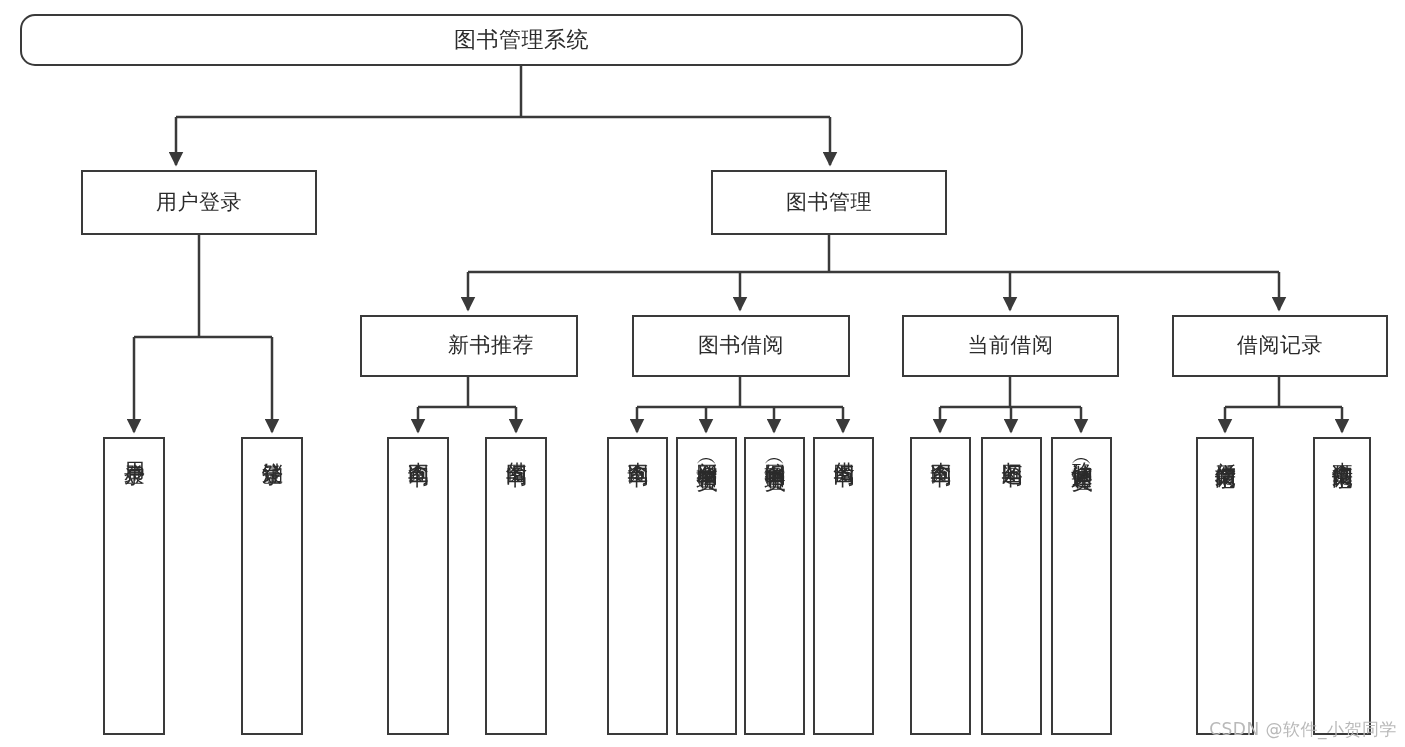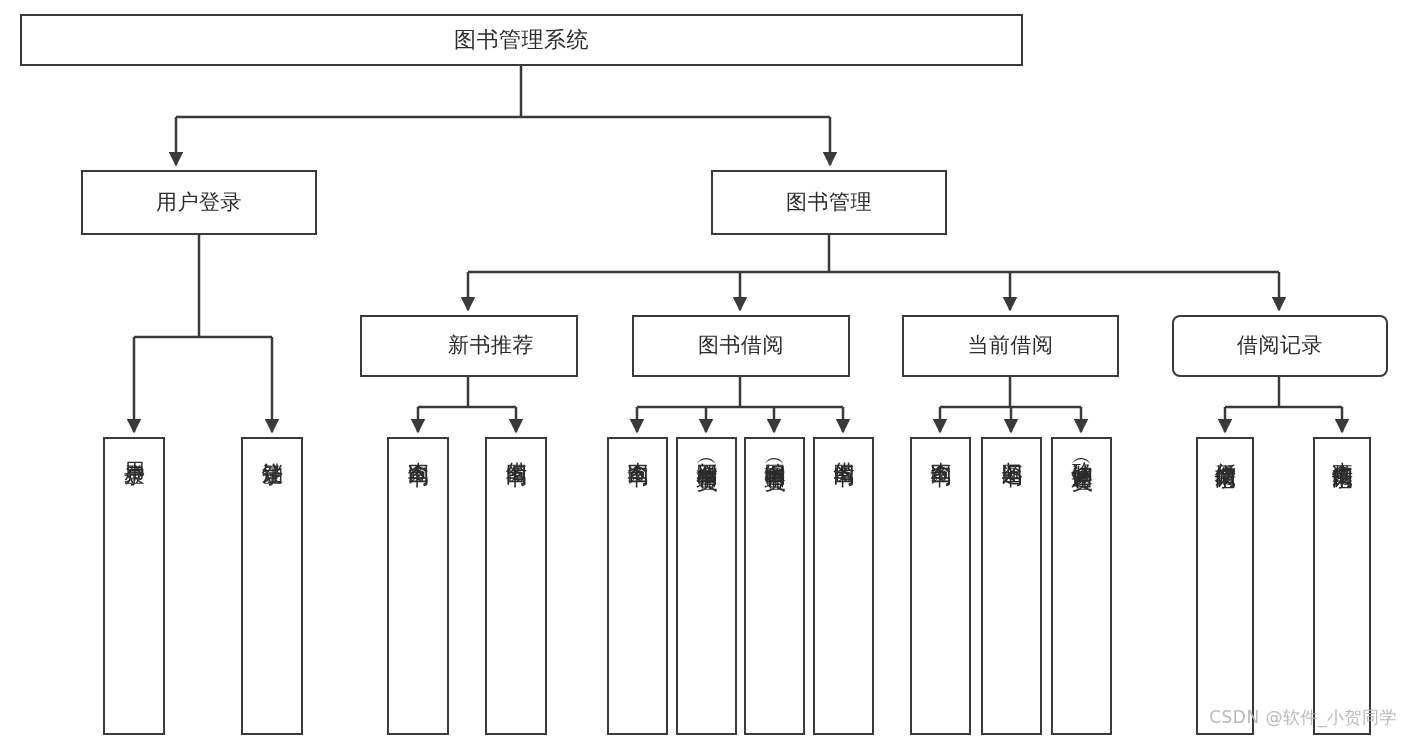--- a/index.html
+++ b/index.html
@@ -52,21 +52,21 @@
     text-orientation: upright;
     font-size: 21px;
     line-height: 1.18;
     letter-spacing: 1.5px;
     white-space: nowrap;
     display: block;
   }
   #watermark {
     position: absolute;
     right: 8px;
-    bottom: 18px;
+    bottom: 6px;
     font-size: 17px;
     color: #b9b9b9;
     white-space: nowrap;
     letter-spacing: 0.5px;
   }
 </style>
 </head>
 <body>
 
 <div id="diagram-root">
@@ -115,41 +115,41 @@
       <path d="M 1011,407 L 1011,432" marker-end="url(#arrow)"></path>
       <path d="M 1081,407 L 1081,432" marker-end="url(#arrow)"></path>
 
       <path d="M 1279,377 L 1279,407"></path>
       <path d="M 1225,407 L 1342,407"></path>
       <path d="M 1225,407 L 1225,432" marker-end="url(#arrow)"></path>
       <path d="M 1342,407 L 1342,432" marker-end="url(#arrow)"></path>
     </g>
   </svg>
 
-  <div class="node-box node-root" style="left:20px; top:14px; width:1003px; height:52px;">
+  <div class="node-box node-root" style="left:20px; top:14px; width:1003px; height:52px;border-radius:15px;">
     <span class="node-label-h">图书管理系统</span>
   </div>
 
   <div class="node-box" style="left:81px; top:170px; width:236px; height:65px;">
     <span class="node-label-h">用户登录</span>
   </div>
   <div class="node-box" style="left:711px; top:170px; width:236px; height:65px;">
     <span class="node-label-h">图书管理</span>
   </div>
 
   <div class="node-box" style="left:360px; top:315px; width:218px; height:62px;padding-left:44px;">
     <span class="node-label-h">新书推荐</span>
   </div>
   <div class="node-box" style="left:902px; top:315px; width:217px; height:62px;">
     <span class="node-label-h">当前借阅</span>
   </div>
   <div class="node-box" style="left:632px; top:315px; width:218px; height:62px;">
     <span class="node-label-h">图书借阅</span>
   </div>
-  <div class="node-box" style="left:1172px; top:315px; width:216px; height:62px;border-radius:8px;">
+  <div class="node-box" style="left:1172px; top:315px; width:216px; height:62px;">
     <span class="node-label-h">借阅记录</span>
   </div>
 
   <div class="node-box node-vert" style="left:103px; top:437px; width:62px; height:298px;">
     <span class="node-label-v">用户登录</span>
   </div>
   <div class="node-box node-vert" style="left:241px; top:437px; width:62px; height:298px;">
     <span class="node-label-v">注销登录</span>
   </div>
 

